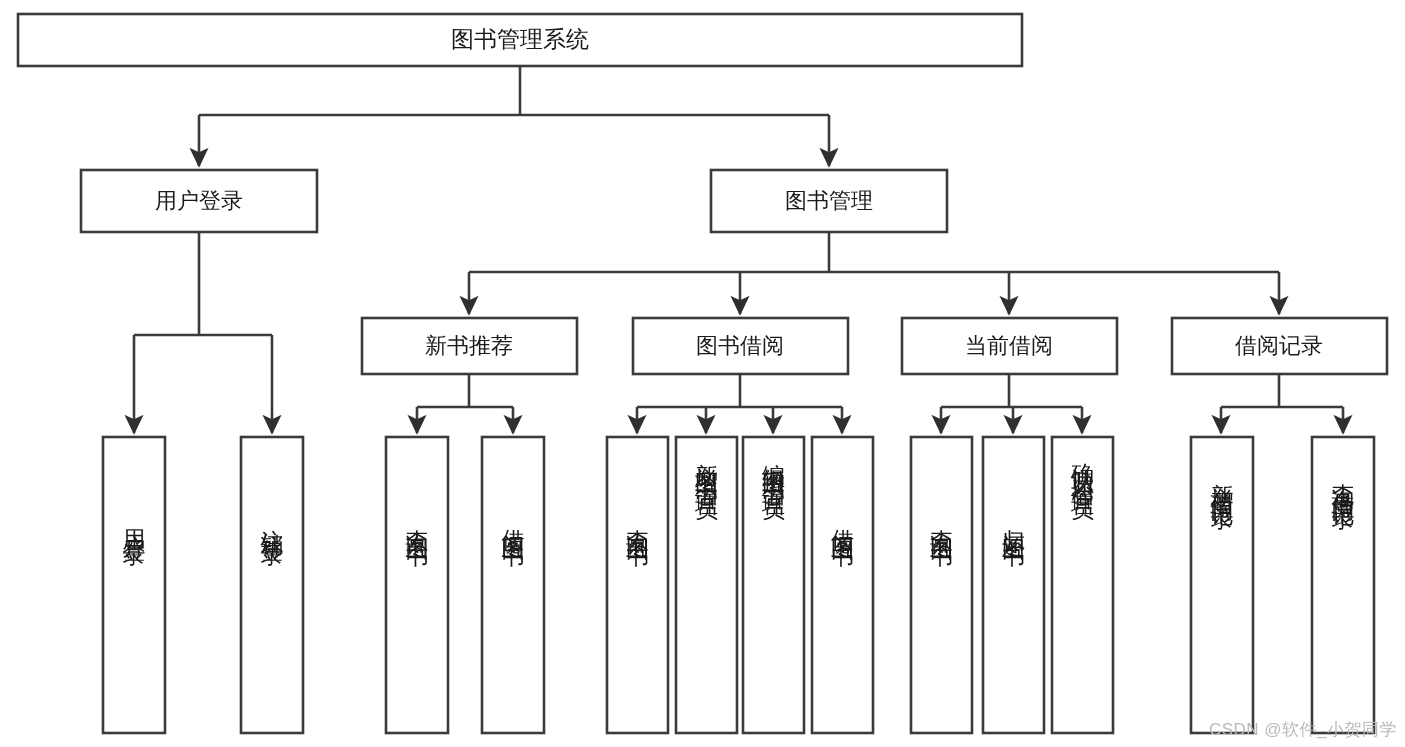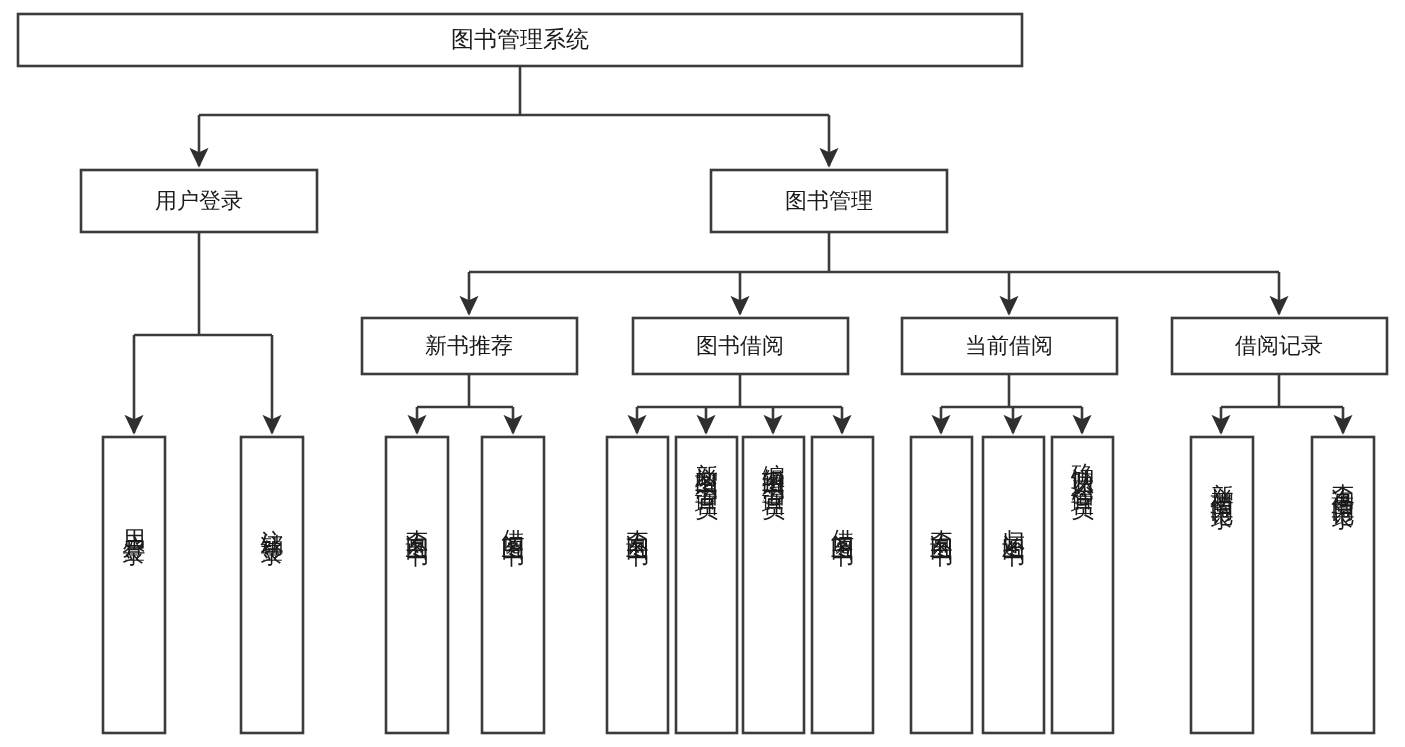--- a/index.html
+++ b/index.html
@@ -234,13 +234,14 @@
   <div class="leaf-label-wrap" style="left:1052px; top:437px; width:61px; height:296px;">
     <span class="leaf-label" style="margin-top:8px;">确认归还（管理员）</span>
   </div>
   <div class="leaf-label-wrap" style="left:1191px; top:437px; width:62px; height:296px;">
     <span class="leaf-label" style="margin-top:28px;">新增借阅记录</span>
   </div>
   <div class="leaf-label-wrap" style="left:1312px; top:437px; width:62px; height:296px;">
     <span class="leaf-label" style="margin-top:28px;">查询借阅记录</span>
   </div>
 
+  <div class="watermark">CSDN @软件_小贺同学</div>
 </div>
 
 </body></html>

